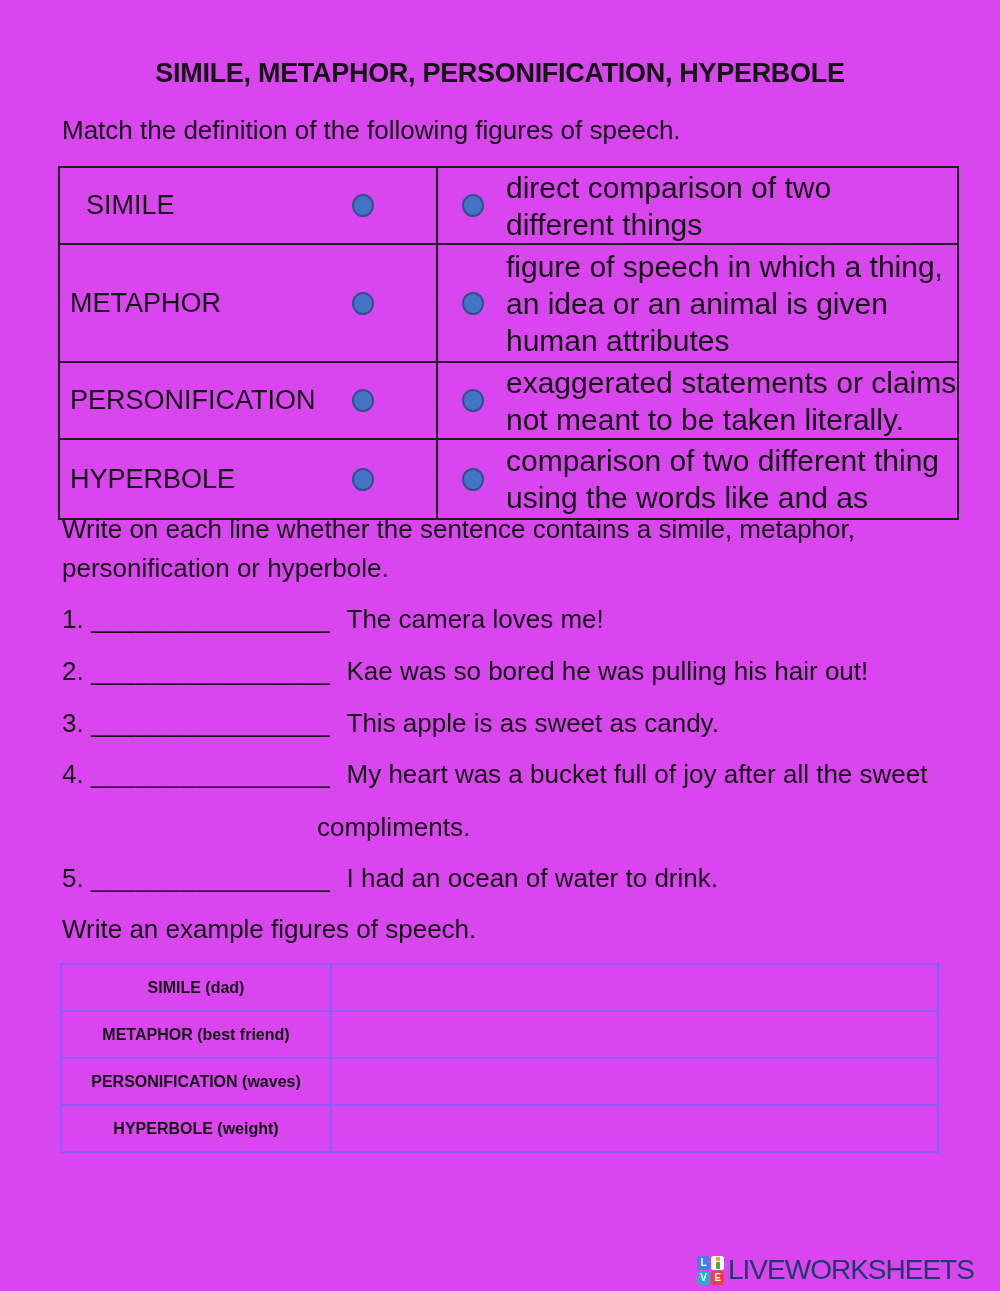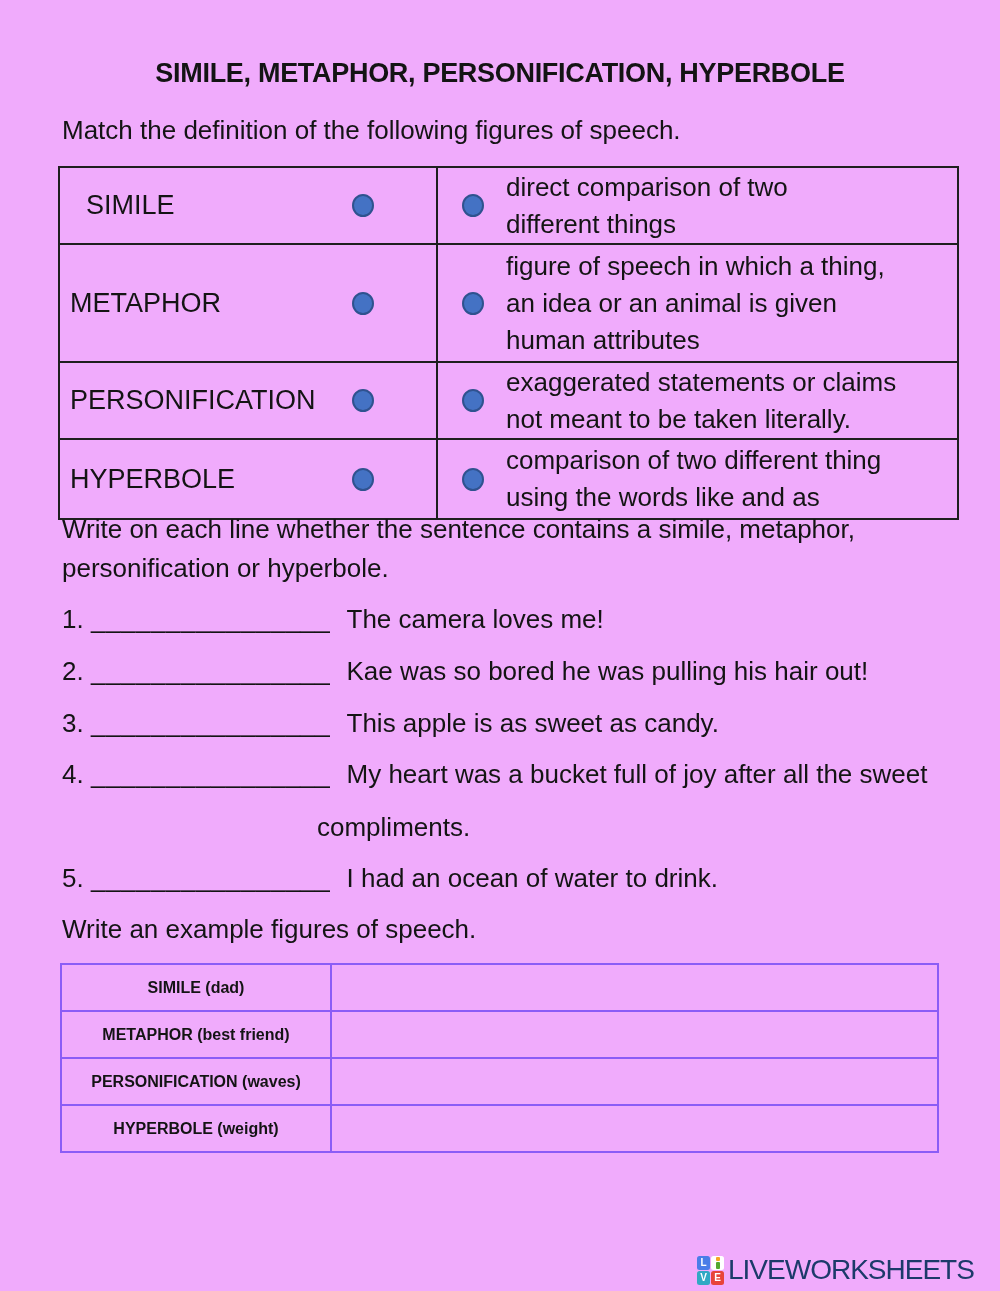--- a/index.html
+++ b/index.html
@@ -1,19 +1,19 @@
 <!DOCTYPE html>
 <html><head>
 <meta charset="utf-8">
 <style>
   html,body{margin:0;padding:0;}
   .page{
     position:relative;
     width:1000px;height:1291px;
-    background:#f0abfc;
+    background:#d946ef;
     font-family:"Liberation Sans", sans-serif;
     color:#141414;
     overflow:hidden;
   }
   .title{
     position:absolute;top:58px;left:0;width:1000px;
     text-align:center;font-weight:bold;font-size:27px;letter-spacing:-0.3px;
   }
   .intro{position:absolute;left:62px;top:115px;font-size:26px;}
 
@@ -29,21 +29,21 @@
   .term-cell{width:360px;}
   .def-cell{width:519px;}
   .term-wrap{display:flex;align-items:center;justify-content:space-between;padding:0 62px 0 10px;}
   .term{font-size:27px;}
   .dot{
     width:22px;height:23px;border-radius:50%;
     background:#4472c4;border:2px solid #2f528f;box-sizing:border-box;
     flex:0 0 auto;cursor:pointer;
   }
   .def-wrap{display:flex;align-items:center;padding-left:24px;}
-  .def-text{margin-left:22px;font-size:26px;line-height:37px;}
+  .def-text{margin-left:22px;font-size:30px;line-height:37px;}
 
   .para{position:absolute;left:62px;font-size:26px;white-space:nowrap;}
   .blank{letter-spacing:0.5px;}
   .sent{margin-left:9px;}
 
   
   .example-table{
     position:absolute;left:60px;top:963px;
     border-collapse:collapse;table-layout:fixed;
   }

